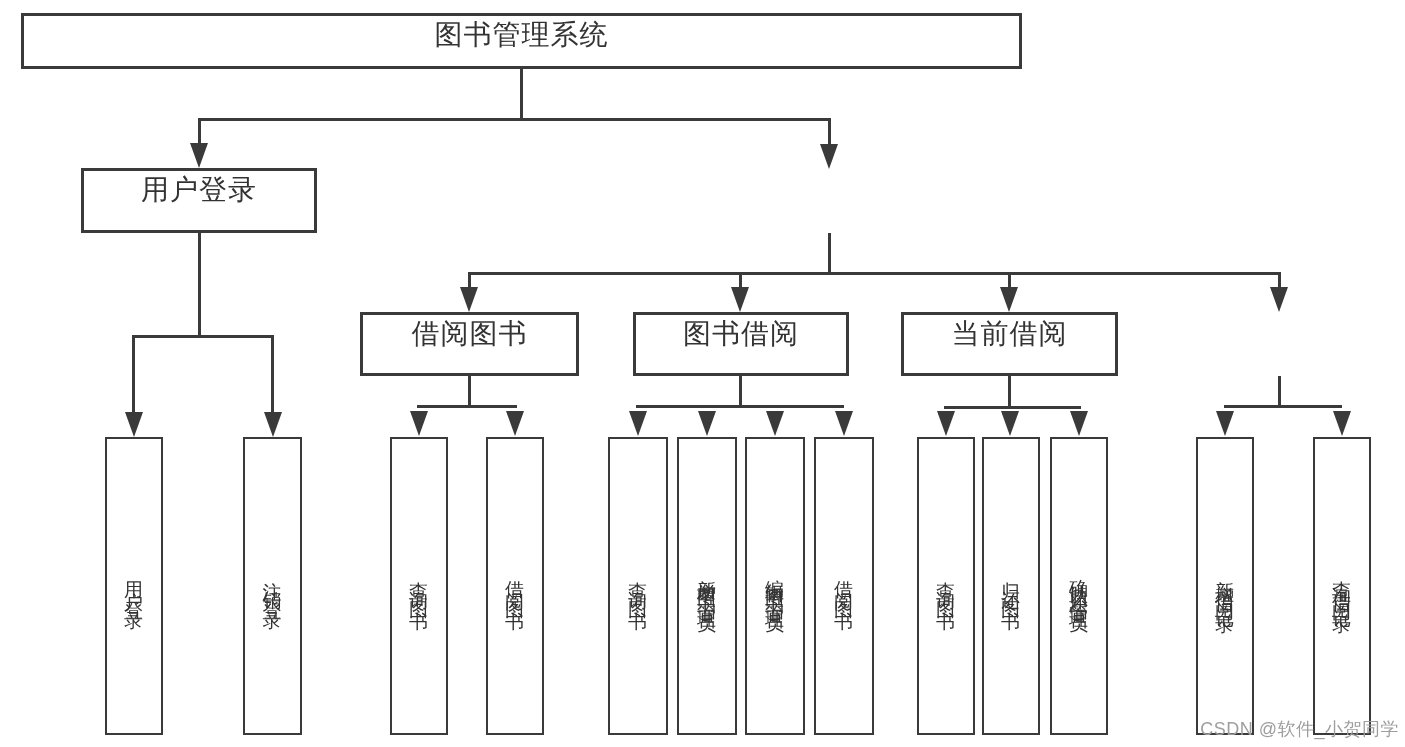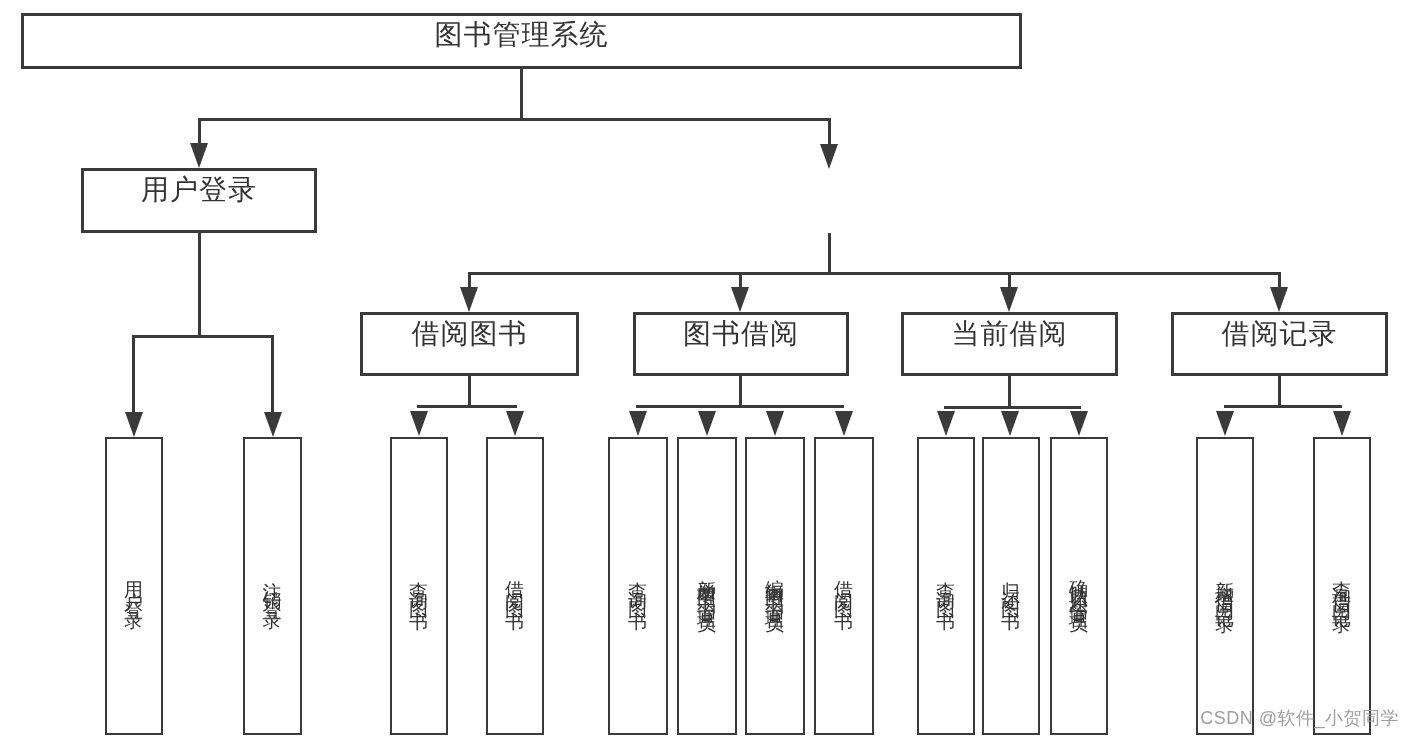--- a/index.html
+++ b/index.html
@@ -43,21 +43,21 @@
   .hline{position:absolute;height:3px;background:var(--line);z-index:1;}
   .arrow{
     position:absolute;width:0;height:0;
     border-left:9px solid transparent;
     border-right:9px solid transparent;
     border-top:25px solid var(--line);
     z-index:1;
   }
   .watermark{
     position:absolute;
-    right:6px;bottom:17px;
+    right:6px;bottom:6px;
     font-size:18px;
     color:var(--wm);
     z-index:3;
     letter-spacing:0.5px;
   }
 </style>
 </head>
 <body>
 
 <div class="canvas">
@@ -96,23 +96,20 @@
   <div class="arrow" style="left:1270px;top:287px;"></div>
 
   <div class="hbox" style="left:360px;top:312px;width:219px;height:64px;">
     <span>借阅图书</span>
   </div>
   <div class="hbox" style="left:633px;top:312px;width:216px;height:64px;">
     <span>图书借阅</span>
   </div>
   <div class="hbox" style="left:901px;top:312px;width:217px;height:64px;">
     <span>当前借阅</span>
-  </div>
-  <div class="hbox" style="left:1171px;top:312px;width:217px;height:64px;">
-    <span>借阅记录</span>
   </div>
 
   <div class="vline" style="left:468px;top:376px;height:32px;"></div>
   <div class="hline" style="left:417px;top:405px;width:100px;"></div>
   <div class="arrow" style="left:410px;top:411px;"></div>
   <div class="arrow" style="left:506px;top:411px;"></div>
 
   <div class="vline" style="left:739px;top:376px;height:32px;"></div>
   <div class="hline" style="left:636px;top:405px;width:208px;"></div>
   <div class="arrow" style="left:629px;top:411px;"></div>

